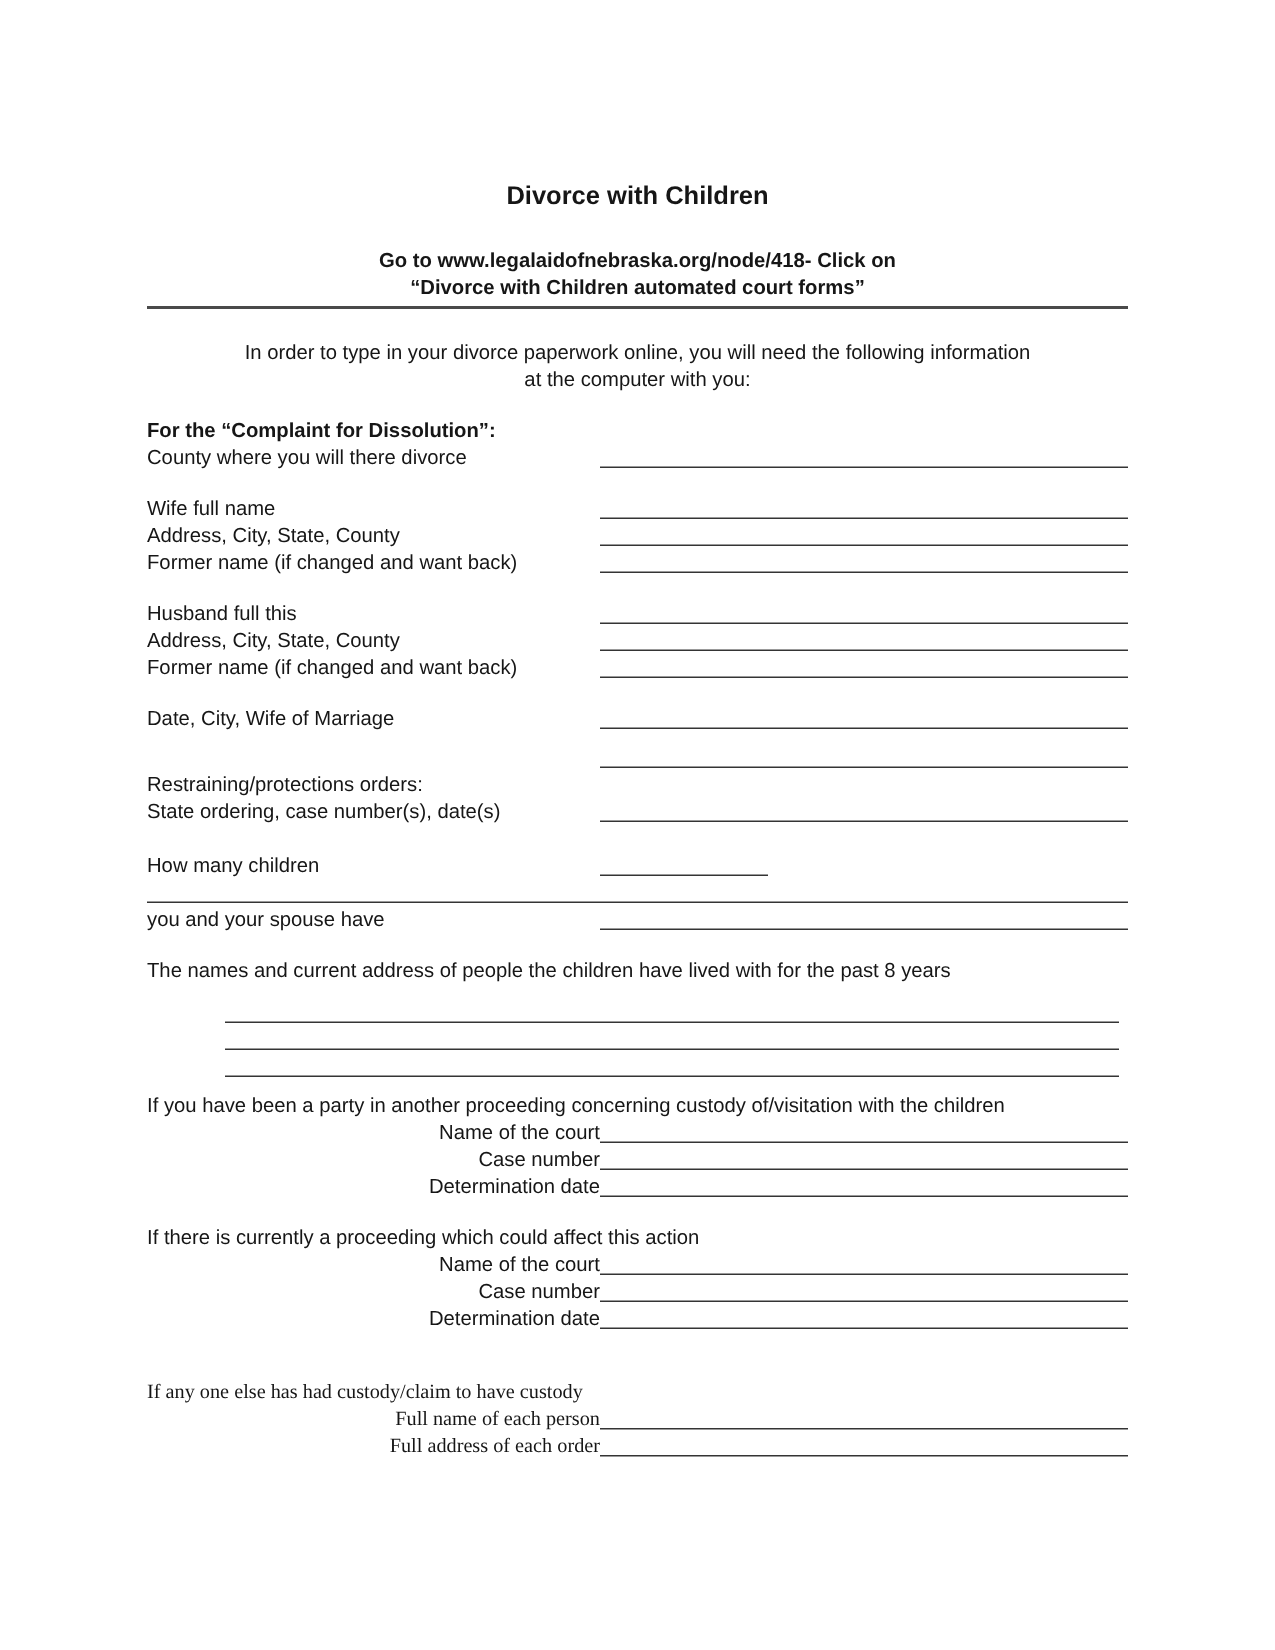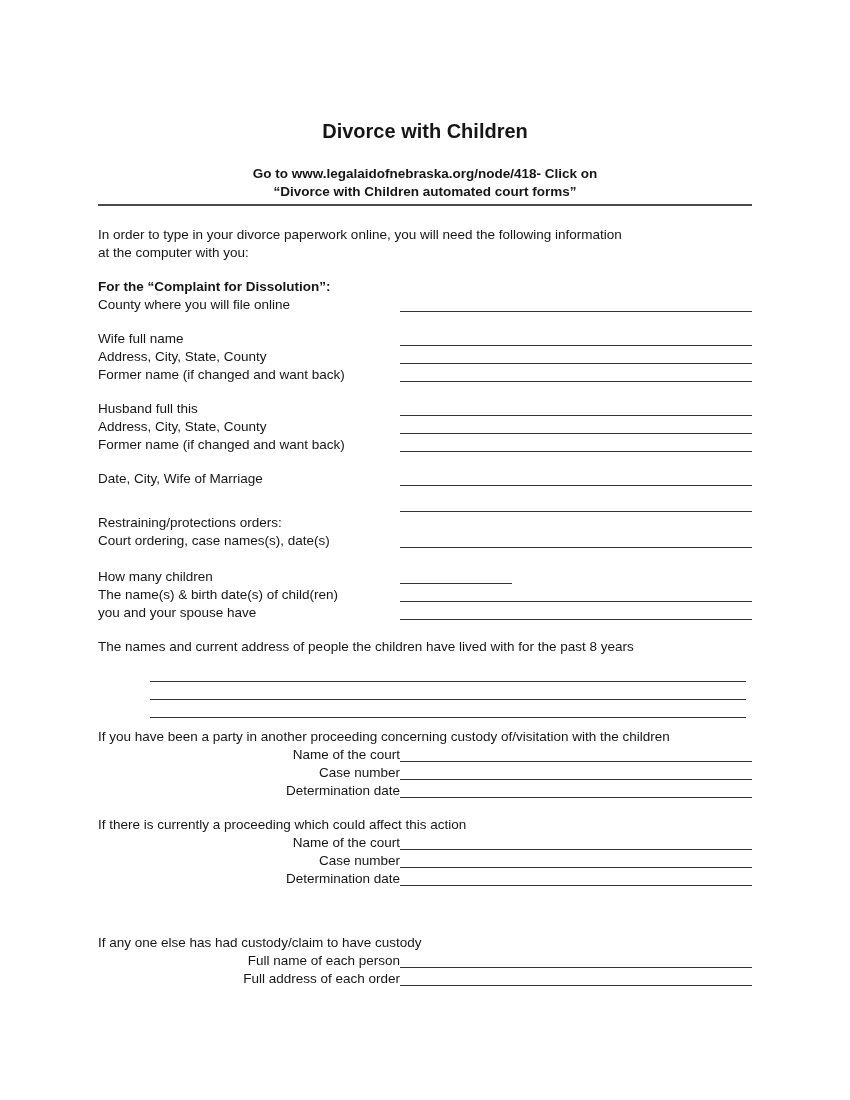--- a/index.html
+++ b/index.html
@@ -11,56 +11,56 @@
     box-sizing: border-box;
     padding: 0 98px;
     font-family: "Liberation Sans", sans-serif;
     font-size: 13.5px;
     color: #161616;
     overflow: hidden;
   }
   .title {
     margin: 121px 0 0 0;
     text-align: center;
-    font-size: 20px;
+    font-size: 17px;
     font-weight: bold;
     line-height: 20px;
   }
   .subtitle {
     margin-top: 24px;
     text-align: center;
     font-weight: bold;
     line-height: 18px;
   }
   .rule {
     margin-top: 3px;
     border-top: 2px solid #4a4a4a;
     height: 0;
   }
-  .intro { margin-top: 20px; line-height: 18px; }
+  .intro { margin-top: 20px; line-height: 18px; text-align: center; }
   .heading { line-height: 18px; }
   .bold { font-weight: bold; }
   .oneline { white-space: nowrap; }
   .row { display: flex; height: 18px; line-height: 18px; }
   .label { width: 302px; white-space: nowrap; flex: 0 0 302px; }
   .sub-label { margin-left: 52px; width: 250px; flex: 0 0 250px; white-space: nowrap; text-align: right; }
   .line { flex: 1 1 auto; border-bottom: 1px solid #343434; margin-bottom: 2px; }
   .line.short { flex: 0 0 112px; }
   .block-line {
     margin-left: 52px;
     width: 596px;
     height: 17px;
     border-bottom: 1px solid #343434;
   }
   .mt6  { margin-top: 0; }
   .mt8  { margin-top: 8px; }
   .mt10 { margin-top: 10px; }
   .mt16 { margin-top: 16px; }
   .mt18 { margin-top: 18px; }
-  .mt34 { margin-top: 46px; }
+  .mt34 { margin-top: 31px; font-family: Liberation Serif, serif; }
 </style>
 </head>
 <body>
 
 <div class="page">
 
   <h1 class="title">Divorce with Children</h1>
 
   <div class="subtitle">
     <div>Go to www.legalaidofnebraska.org/node/418- Click on</div>
@@ -70,21 +70,21 @@
   <div class="rule"></div>
 
   <div class="intro">
     <div>In order to type in your divorce paperwork online, you will need the following information</div>
     <div>at the computer with you:</div>
   </div>
 
   <div class="heading bold mt16">For the “Complaint for Dissolution”:</div>
 
   <div class="row">
-    <span class="label">County where you will file online</span>
+    <span class="label">County where you will there divorce</span>
     <span class="line"></span>
   </div>
 
   <div class="mt16">
     <div class="row">
       <span class="label">Wife full name</span>
       <span class="line"></span>
     </div>
     <div class="row">
       <span class="label">Address, City, State, County</span>
@@ -118,32 +118,31 @@
     </div>
     <div class="row mt8">
       <span class="label"></span>
       <span class="line"></span>
     </div>
   </div>
 
   <div class="mt6">
     <div class="heading">Restraining/protections orders:</div>
     <div class="row">
-      <span class="label">Court ordering, case names(s), date(s)</span>
+      <span class="label">State ordering, case number(s), date(s)</span>
       <span class="line"></span>
     </div>
   </div>
 
   <div class="mt18">
     <div class="row">
       <span class="label">How many children</span>
       <span class="line short"></span>
     </div>
     <div class="row">
-      <span class="label">The name(s) &amp; birth date(s) of child(ren)</span>
       <span class="line"></span>
     </div>
     <div class="row">
       <span class="label">you and your spouse have</span>
       <span class="line"></span>
     </div>
   </div>
 
   <div class="heading oneline mt16">The names and current address of people the children have lived with for the past 8 years</div>
   <div class="mt8">

